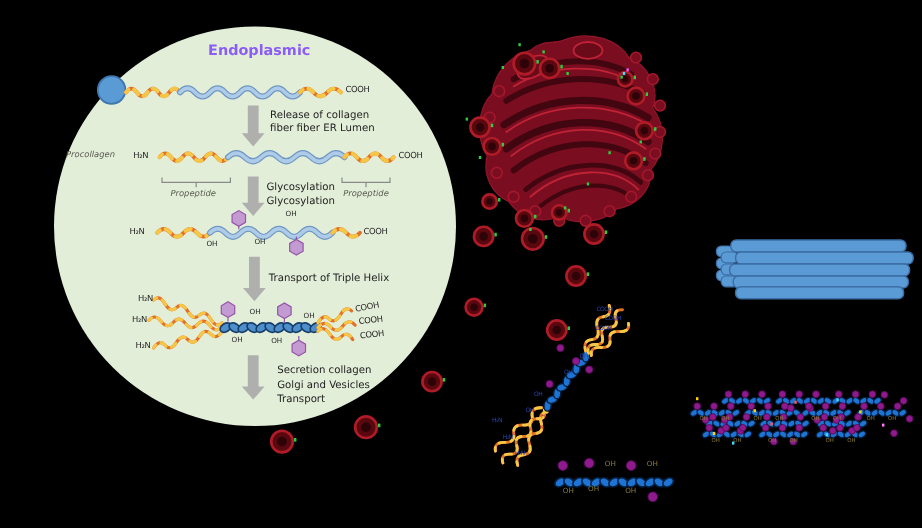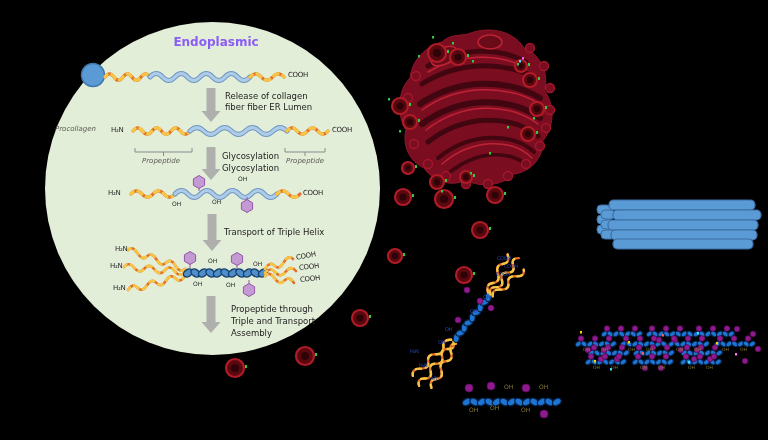--- a/index.html
+++ b/index.html
@@ -457,23 +457,23 @@
 
   <span class="lbl gray" style="left:55px;top:126px">Procollagen</span>
   <span class="lbl gray" style="left:142px;top:158px">Propeptide</span>
   <span class="lbl gray" style="left:286px;top:158px">Propeptide</span>
 
   <span class="lbl step" style="left:222px;top:152px">Glycosylation</span>
   <span class="lbl step" style="left:222px;top:164px">Glycosylation</span>
 
   <span class="lbl step" style="left:224px;top:228px">Transport of Triple Helix</span>
 
-  <span class="lbl step" style="left:231px;top:305px">Propeptide through</span>
-  <span class="lbl step" style="left:231px;top:317px">Triple and Transport</span>
-  <span class="lbl step" style="left:231px;top:329px">Assembly</span>
+  <span class="lbl step" style="left:231px;top:305px">Secretion collagen</span>
+  <span class="lbl step" style="left:231px;top:317px">Golgi and Vesicles</span>
+  <span class="lbl step" style="left:231px;top:329px">Transport</span>
 <span class="lbl chem" style="left: 288px; top: 72px;">COOH</span>
     <span class="lbl chem" style="left: 111px; top: 127px;">H₂N</span>
     <span class="lbl chem" style="left: 332px; top: 127px;">COOH</span>
     <span class="lbl chem" style="left: 108px; top: 190px;">H₂N</span>
     <span class="lbl chem" style="left: 303px; top: 190px;">COOH</span>
     <span class="lbl oh-er" style="left: 172px; top: 201px;">OH</span>
     <span class="lbl oh-er" style="left: 212px; top: 199px;">OH</span>
     <span class="lbl oh-er" style="left: 238px; top: 176px;">OH</span>
     <span class="lbl chem" style="left: 115px; top: 246px;">H₂N</span>
     <span class="lbl chem" style="left: 110px; top: 263px;">H₂N</span>

